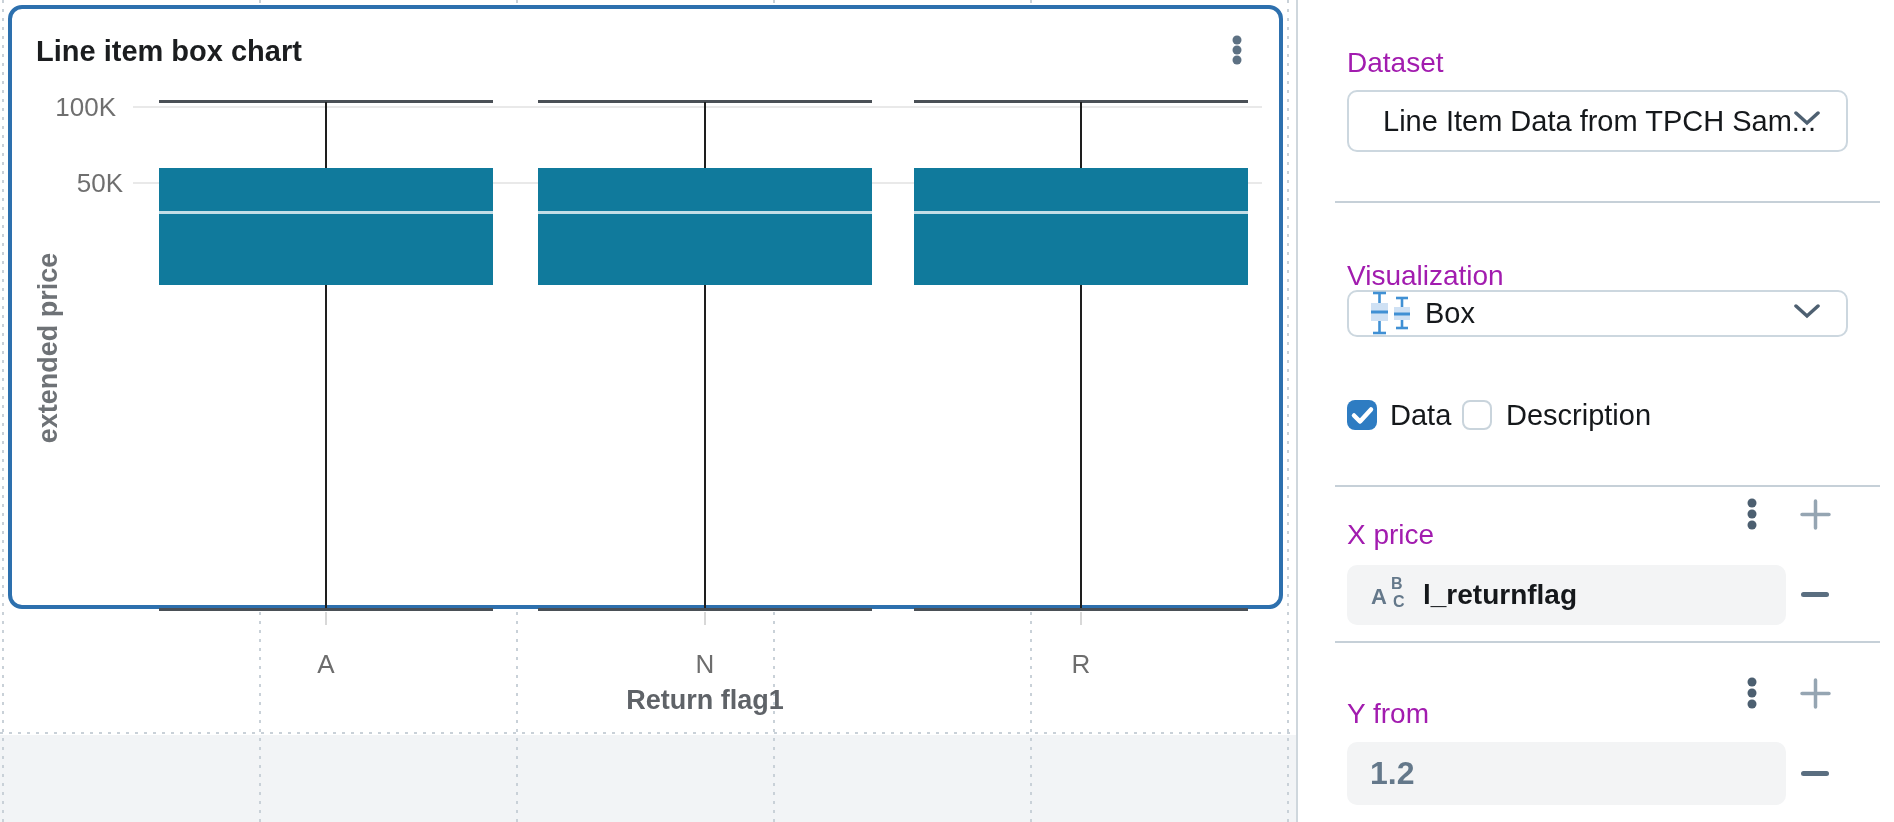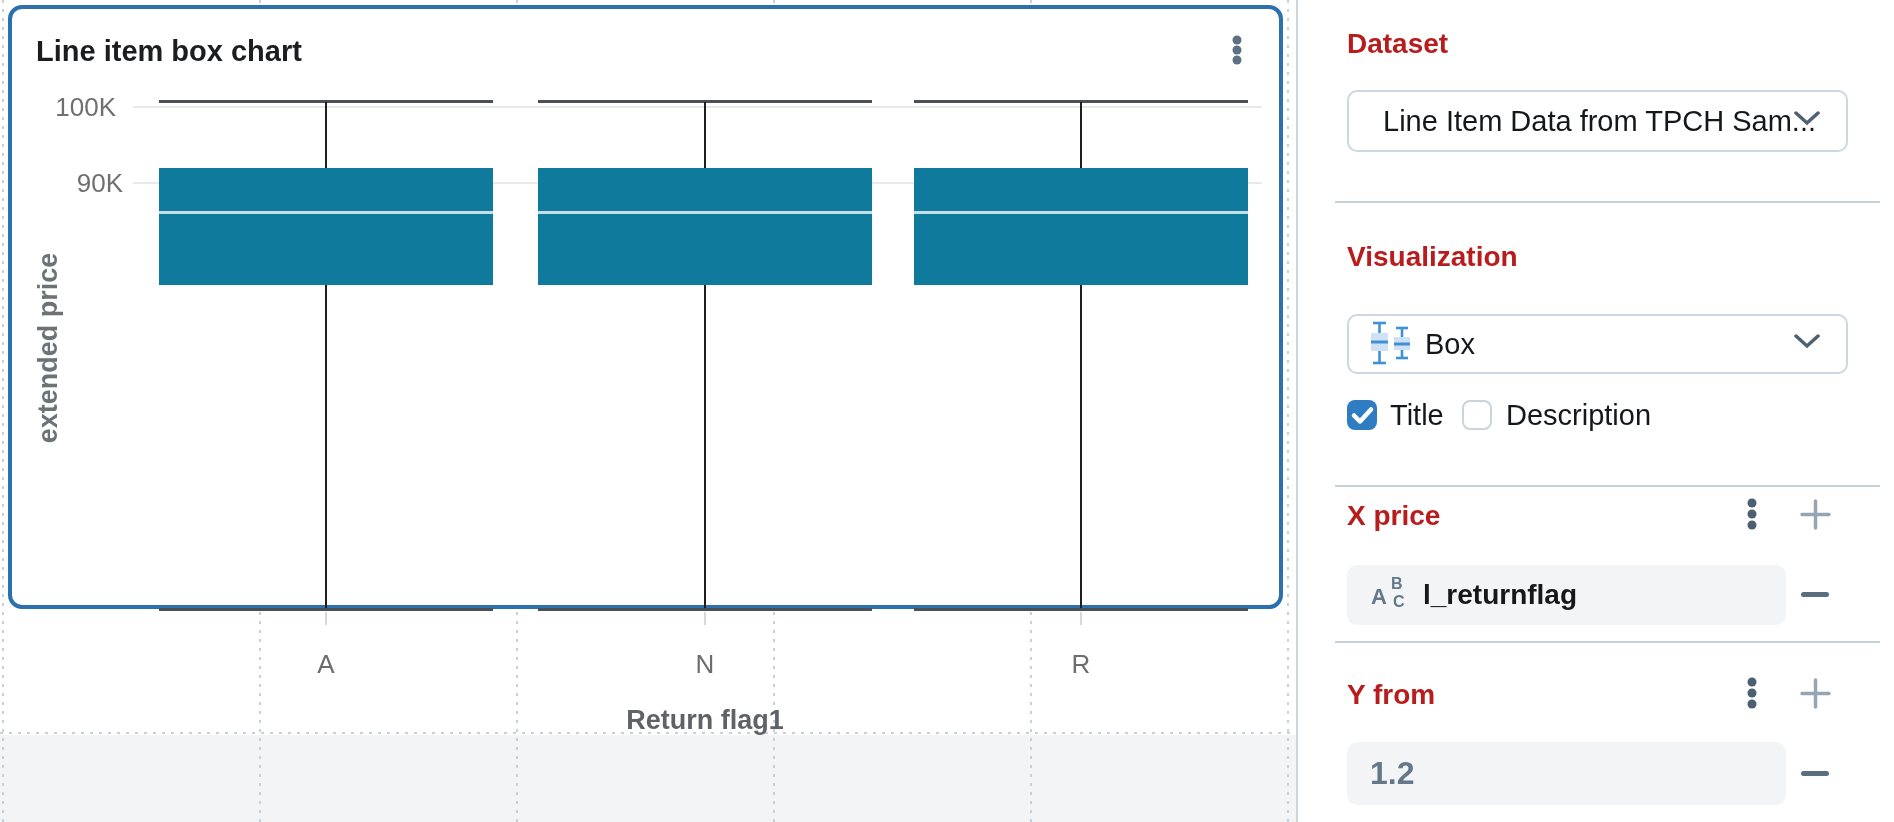--- a/index.html
+++ b/index.html
@@ -18,28 +18,28 @@
   .card-kebab{position:absolute;left:1213px;top:22px;width:24px;height:50px;cursor:pointer;}
   .plot{position:absolute;left:0;top:0;width:100%;height:100%;}
   .gridline{position:absolute;height:2px;background:#e9e9e9;}
   .ytick{position:absolute;width:80px;text-align:right;font-size:26px;color:#6f6f6f;line-height:26px;}
   .cap{position:absolute;height:3px;background:#4a5056;}
   .whisker{position:absolute;width:2px;background:#1e1e1e;}
   .bbox{position:absolute;}
   .median{position:absolute;height:3px;}
   .xtick{position:absolute;width:2px;height:13px;background:#d8d8d8;}
   .xcat{position:absolute;width:120px;text-align:center;font-size:26px;color:#6d6d6d;}
-  .xlabel{position:absolute;left:573px;top:696px;width:240px;text-align:center;
+  .xlabel{position:absolute;left:573px;top:676px;width:240px;text-align:center;
           font-size:27px;font-weight:bold;color:#5f6368;}
   .ylabel{position:absolute;left:36px;top:339px;transform:translate(-50%,-50%) rotate(-90deg);
           white-space:nowrap;font-size:27px;font-weight:bold;color:#6e7276;}
   
   .panel-divider{position:absolute;left:1296px;top:0;width:2px;height:822px;background:#cfd7dd;z-index:3;}
   .side-panel{position:absolute;left:1298px;top:0;width:596px;height:822px;background:#fff;z-index:3;}
-  .p-heading{position:absolute;left:49px;font-size:28px;font-weight:bold;color:#b91c1c;}
+  .p-heading{position:absolute;left:49px;font-size:28px;font-weight:normal;color:#a21caf;margin-top:19px;}
   .p-divider{position:absolute;left:37px;width:545px;height:2px;background:#c6d0d8;}
   .dropdown{position:absolute;left:49px;width:501px;border:2px solid #ccd7df;border-radius:10px;
             background:#fff;box-sizing:border-box;display:flex;align-items:center;cursor:pointer;}
   .dd-text{font-size:29px;color:#15181b;white-space:nowrap;}
   .dd-chev{position:absolute;right:26px;top:50%;transform:translateY(-50%);}
   .cb{position:absolute;width:30px;height:30px;border-radius:8px;box-sizing:border-box;cursor:pointer;}
   .cb.checked{background:#2e7cc2;}
   .cb.unchecked{background:#fff;border:2px solid #c9d4dc;}
   .cb-label{position:absolute;top:400px;font-size:29px;color:#15181b;line-height:30px;}
   .chip{position:absolute;left:49px;width:439px;background:#f3f4f5;border-radius:10px;
@@ -76,21 +76,21 @@
         <circle cx="12" cy="19" r="4.5" fill="#5d7183"></circle>
         <circle cx="12" cy="29" r="4.5" fill="#5d7183"></circle>
       </svg>
     </div>
     <div class="plot">
       <div class="ylabel">extended price</div>
       <div class="xlabel">Return flag1</div>
     <div class="gridline" style="left: 121px; top: 97px; width: 1129px;"></div>
         <div class="ytick" style="left: 24px; top: 85px;">100K</div>
         <div class="gridline" style="left: 121px; top: 172.559px; width: 1129px;"></div>
-        <div class="ytick" style="left: 31px; top: 160.559px;">90K</div>
+        <div class="ytick" style="left: 31px; top: 160.559px;">50K</div>
         <div class="cap" style="left: 147px; width: 334px; top: 91.1815px;"></div>
         <div class="whisker" style="left: 313px; top: 92.6815px; height: 66.5939px;"></div>
         <div class="bbox" style="left: 147px; top: 159.275px; width: 334px; height: 116.926px; background: rgb(16, 122, 156);"></div>
         <div class="median" style="left: 147px; width: 334px; top: 201.974px; background: rgba(255, 255, 255, 0.75);"></div>
         <div class="whisker" style="left: 313px; top: 276.201px; height: 323.799px;"></div>
         <div class="cap" style="left: 147px; width: 334px; top: 598.5px;"></div>
         <div class="xtick" style="left: 313px; top: 603px;"></div>
         <div class="xcat" style="left: 254px; top: 640px;">A</div>
         <div class="cap" style="left: 526px; width: 334px; top: 91.1815px;"></div>
         <div class="whisker" style="left: 692px; top: 92.6815px; height: 66.5939px;"></div>
@@ -121,21 +121,21 @@
       <span class="dd-chev">
         <svg width="26" height="16" viewBox="0 0 26 16">
           <path d="M2 2 L13 12 L24 2" stroke="#4e6071" stroke-width="3.5" fill="none" stroke-linecap="round"></path>
         </svg>
       </span>
     </div>
 
     <div class="p-divider" style="top:201px"></div>
 
     <div class="p-heading" style="top:241px">Visualization</div>
-    <div class="dropdown" style="top:314px;height:60px">
+    <div class="dropdown" style="top:290px;height:47px">
       <span style="margin-left:20px;display:flex">
         <svg width="44" height="46" viewBox="0 0 44 46">
           <rect x="2" y="12" width="17" height="18" fill="#cfe1f4"></rect>
           <line x1="4" y1="2" x2="17" y2="2" stroke="#4090d4" stroke-width="2.6"></line>
           <line x1="10.5" y1="2" x2="10.5" y2="12" stroke="#4090d4" stroke-width="2.6"></line>
           <line x1="2" y1="21" x2="19" y2="21" stroke="#4090d4" stroke-width="3"></line>
           <line x1="10.5" y1="30" x2="10.5" y2="41" stroke="#4090d4" stroke-width="2.6"></line>
           <line x1="4" y1="42" x2="17" y2="42" stroke="#4090d4" stroke-width="2.6"></line>
           <rect x="25" y="16" width="16" height="13" fill="#cfe1f4"></rect>
           <line x1="27" y1="7" x2="39" y2="7" stroke="#4090d4" stroke-width="2.6"></line>
@@ -151,21 +151,21 @@
           <path d="M2 2 L13 12 L24 2" stroke="#4e6071" stroke-width="3.5" fill="none" stroke-linecap="round"></path>
         </svg>
       </span>
     </div>
 
     <div class="cb checked" style="left:49px;top:400px">
       <svg width="30" height="30" viewBox="0 0 30 30" style="display: block;">
         <path d="M7 15.5 l6 6 l11 -12" stroke="#fff" stroke-width="4.5" fill="none" stroke-linecap="round" stroke-linejoin="round"></path>
       </svg>
     </div>
-    <div class="cb-label" style="left:92px">Title</div>
+    <div class="cb-label" style="left:92px">Data</div>
     <div class="cb unchecked" style="left:164px;top:400px">
       
     </div>
     <div class="cb-label" style="left:208px">Description</div>
 
     <div class="p-divider" style="top:485px"></div>
 
     <div class="p-heading" style="top:500px">X price</div>
     <div class="row-kebab" style="left:442px;top:492px">
       <svg width="24" height="46" viewBox="0 0 24 46">

